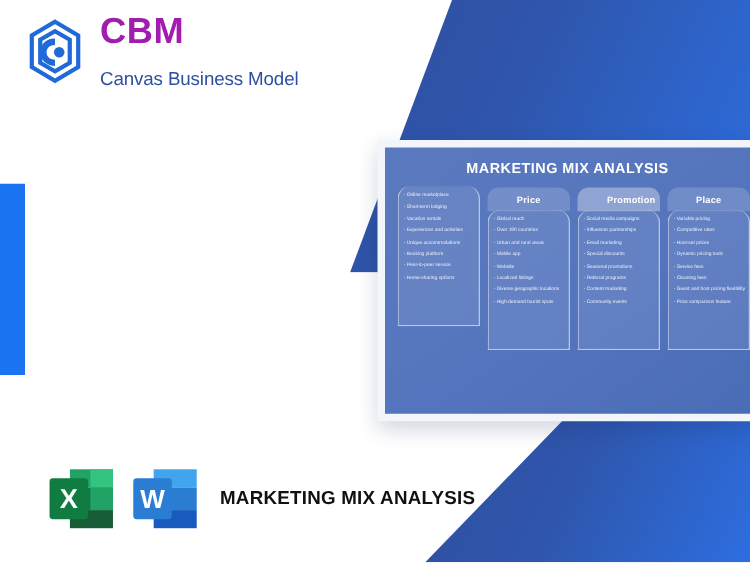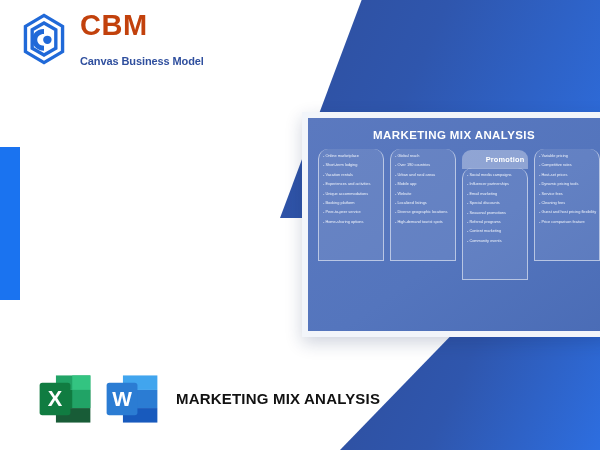--- a/index.html
+++ b/index.html
@@ -63,27 +63,27 @@
   }
   .logo-mark {
     width: 54px;
     height: 54px;
     flex: 0 0 54px;
   }
   .logo-text { line-height: 1; }
   .logo-title {
     font-size: 29px;
     font-weight: bold;
-    color: #c2410c;
+    color: #a21caf;
     letter-spacing: 0.5px;
     line-height: 1;
   }
   .logo-sub {
-    font-size: 11px;
-    font-weight: bold;
+    font-size: 15px;
+    font-weight: normal;
     color: #2f4f9e;
     letter-spacing: -0.1px;
     margin-top: 16px;
     line-height: 1;
   }
 
   
   .headline {
     position: absolute;
     left: 34px;
@@ -251,20 +251,21 @@
               <li>Experiences and activities</li>
               <li>Unique accommodations</li>
               <li>Booking platform</li>
               <li>Peer-to-peer service</li>
               <li>Home-sharing options</li>
             </ul>
           </div>
         </div>
 
         <div class="col">
+          <div class="col-head">Price</div>
           <div class="col-body">
             <ul>
               <li>Global reach</li>
               <li>Over 190 countries</li>
               <li>Urban and rural areas</li>
               <li>Mobile app</li>
               <li>Website</li>
               <li>Localized listings</li>
               <li>Diverse geographic locations</li>
               <li>High-demand tourist spots</li>
@@ -282,20 +283,21 @@
               <li>Special discounts</li>
               <li>Seasonal promotions</li>
               <li>Referral programs</li>
               <li>Content marketing</li>
               <li>Community events</li>
             </ul>
           </div>
         </div>
 
         <div class="col">
+          <div class="col-head">Place</div>
           <div class="col-body">
             <ul>
               <li>Variable pricing</li>
               <li>Competitive rates</li>
               <li>Host-set prices</li>
               <li>Dynamic pricing tools</li>
               <li>Service fees</li>
               <li>Cleaning fees</li>
               <li>Guest and host pricing flexibility</li>
               <li>Price comparison feature</li>

